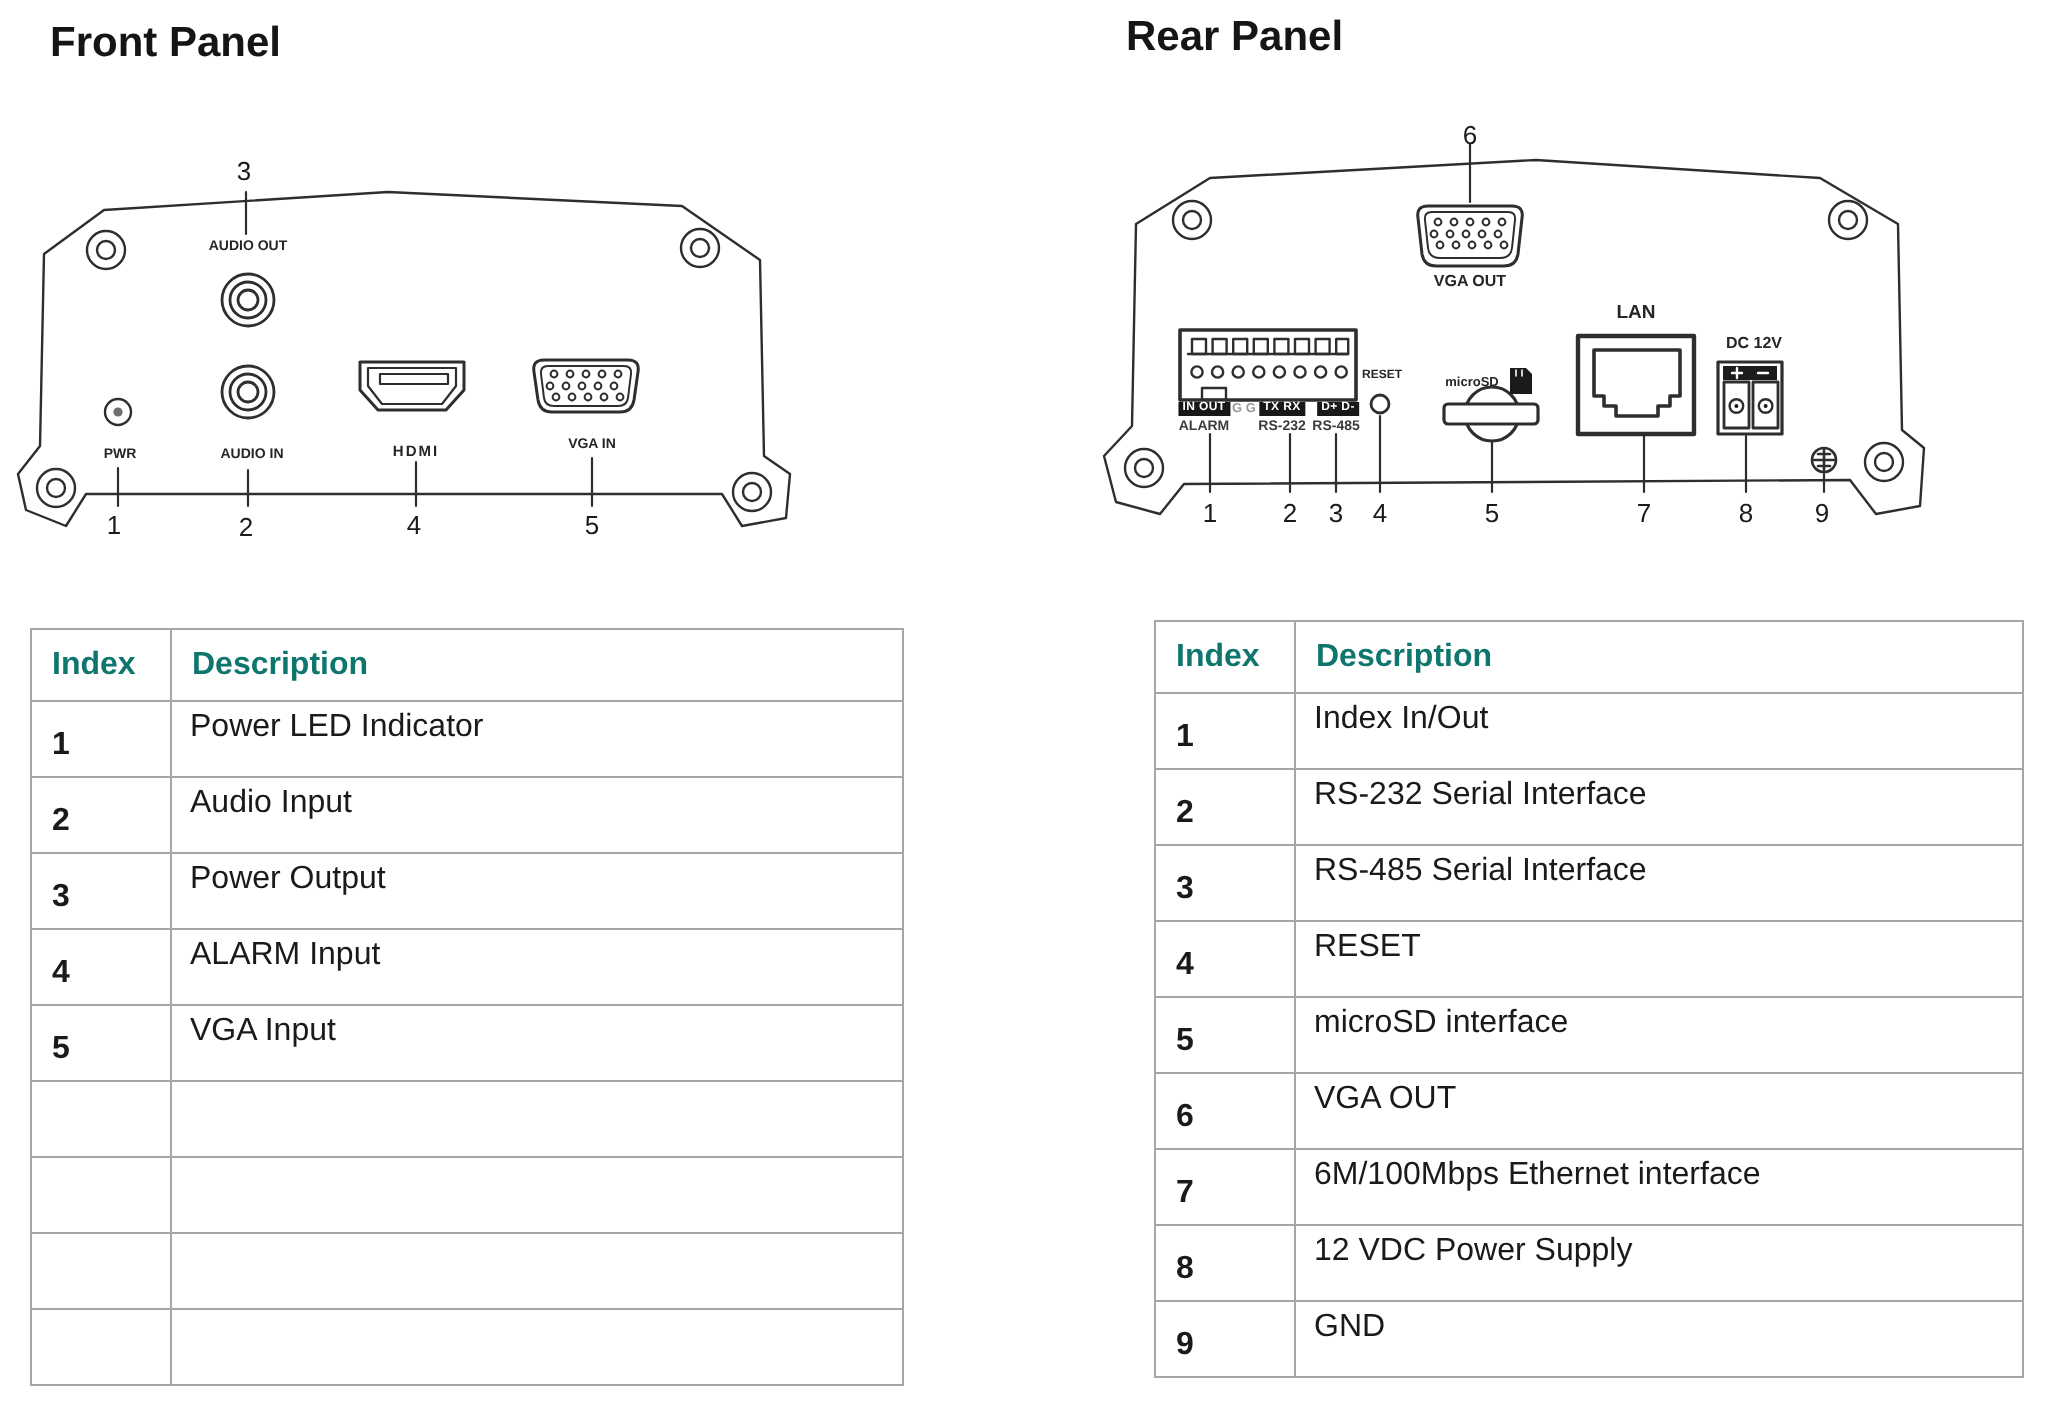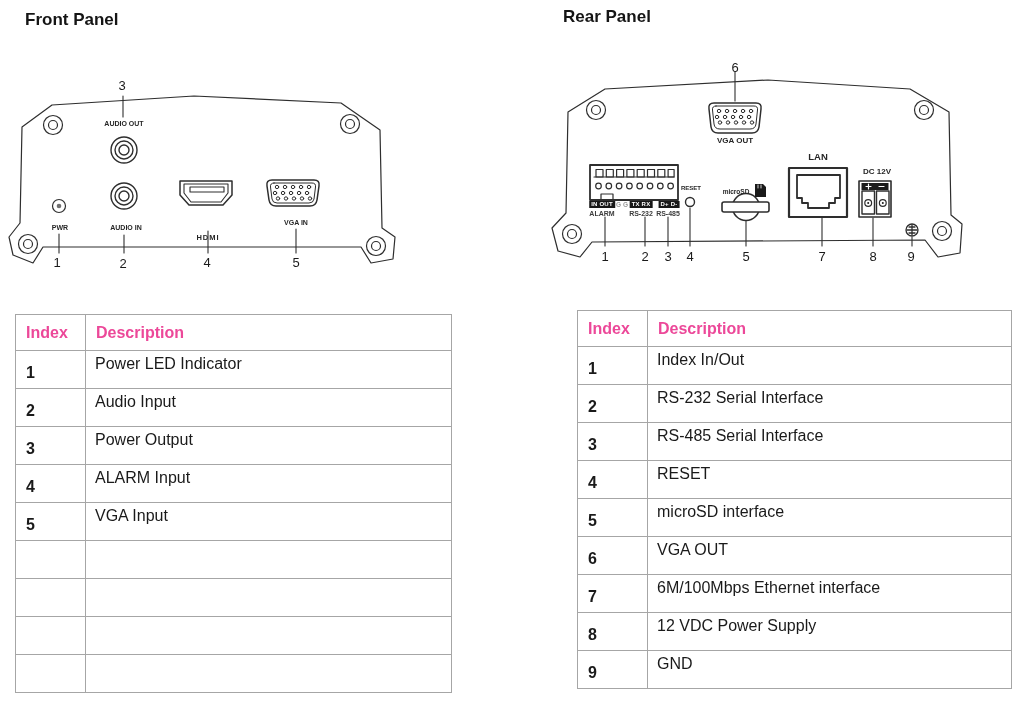--- a/index.html
+++ b/index.html
@@ -1,32 +1,32 @@
 <!DOCTYPE html>
 <html><head>
 <meta charset="utf-8">
 <style>
   html,body{margin:0;padding:0;background:#fff;}
   .page{position:relative;width:1030px;height:710px;background:#fff;overflow:hidden;
         font-family:"Liberation Sans",sans-serif;color:#1a1a1a;}
-  .panel-title{position:absolute;font-size:17px;font-weight:bold;color:#151515;white-space:nowrap;}
+  .panel-title{position:absolute;font-size:21px;font-weight:bold;color:#151515;white-space:nowrap;}
   svg{position:absolute;left:0;top:0;}
   .dlabel{position:absolute;transform:translateX(-50%);font-weight:bold;color:#262626;
           white-space:nowrap;line-height:1;}
   .callout{position:absolute;transform:translateX(-50%);font-size:13px;color:#1a1a1a;
            line-height:1;white-space:nowrap;}
   .badge{position:absolute;transform:translateX(-50%);background:#181818;color:#fff;
          font-size:6px;font-weight:bold;line-height:7px;height:7px;padding:0 2px;
          white-space:nowrap;letter-spacing:0.2px;}
   .pinlabel-gray{position:absolute;transform:translateX(-50%);color:#9a9a9a;font-size:6.5px;
          font-weight:bold;line-height:7px;white-space:nowrap;}
   table.spec{position:absolute;border-collapse:collapse;table-layout:fixed;background:#fff;}
   table.spec td,table.spec th{border:1px solid #a6a6a6;overflow:hidden;white-space:nowrap;}
   table.spec th{font-size:16px;font-weight:bold;text-align:left;vertical-align:middle;
-                padding:0 0 0 10px;color:#ec4899;}
+                padding:0 0 0 10px;color:#0f766e;}
   td.idx{font-size:16px;font-weight:bold;vertical-align:bottom;padding:0 0 6px 10px;}
   td.desc{font-size:16px;font-weight:normal;vertical-align:top;padding:4px 0 0 9px;}
 </style>
 </head>
 <body>
 
 <div class="page">
 
   <svg width="1030" height="710" viewBox="0 0 1030 710">
     <g fill="none" stroke="#2e2e2e" stroke-width="1.2" stroke-linejoin="round" stroke-linecap="round">
@@ -195,21 +195,21 @@
     </g>
   </svg>
 
   <div class="panel-title" style="left:25px;top:10px;">Front Panel</div>
   <div class="panel-title" style="left:563px;top:7px;">Rear Panel</div>
 
   <div class="callout" style="left:122px;top:79px;">3</div>
   <div class="dlabel" style="left:124px;top:120px;font-size:7px;">AUDIO OUT</div>
   <div class="dlabel" style="left:126px;top:224px;font-size:7px;">AUDIO IN</div>
   <div class="dlabel" style="left:60px;top:224px;font-size:7px;">PWR</div>
-  <div class="dlabel" style="left:208px;top:234px;font-size:7.5px;letter-spacing:1px;text-align:right;">HDMI</div>
+  <div class="dlabel" style="left:208px;top:222px;font-size:7.5px;letter-spacing:1px;text-align:right;">HDMI</div>
   <div class="dlabel" style="left:296px;top:219px;font-size:7px;">VGA IN</div>
   <div class="callout" style="left:57px;top:256px;">1</div>
   <div class="callout" style="left:123px;top:257px;">2</div>
   <div class="callout" style="left:207px;top:256px;">4</div>
   <div class="callout" style="left:296px;top:256px;">5</div>
 
   <div class="callout" style="left:735px;top:61px;">6</div>
   <div class="dlabel" style="left:735px;top:137px;font-size:8px;">VGA OUT</div>
   <div class="badge" style="left:602px;top:201px;">IN OUT</div>
   <div class="pinlabel-gray" style="left:622px;top:201px;">G G</div>

